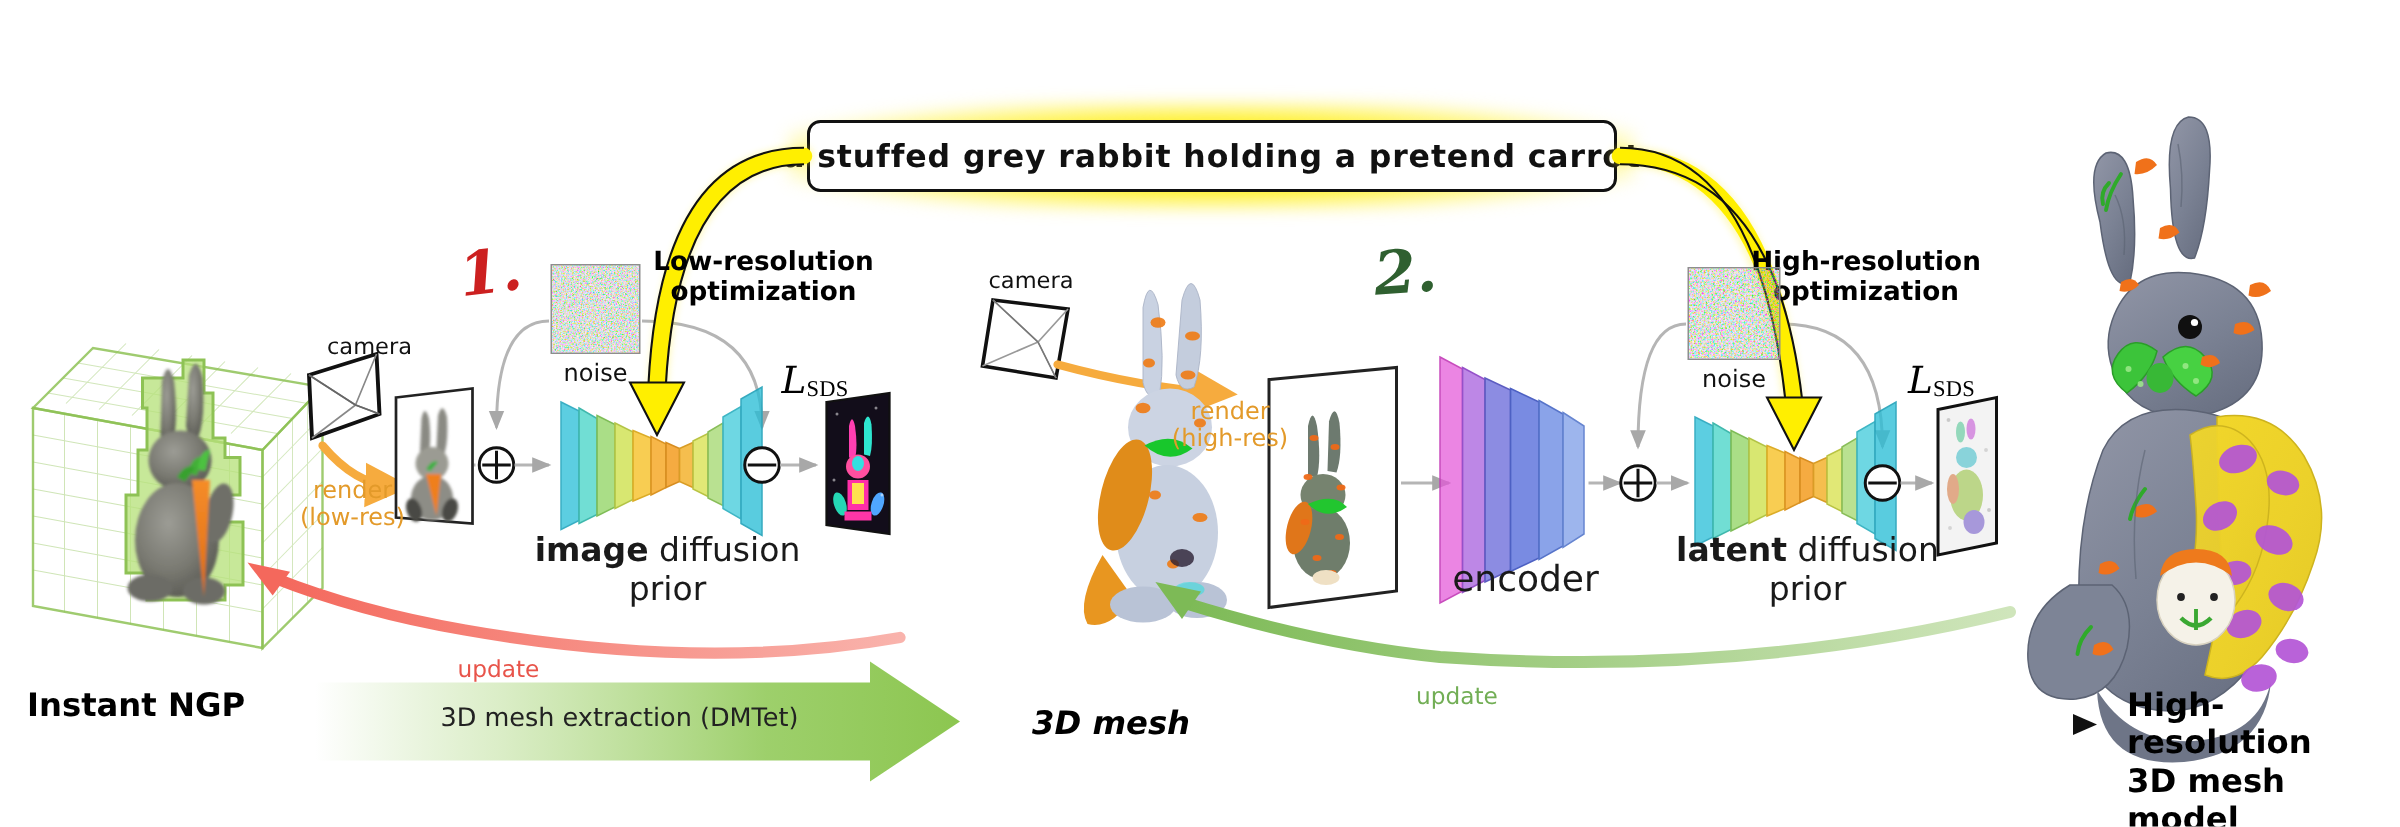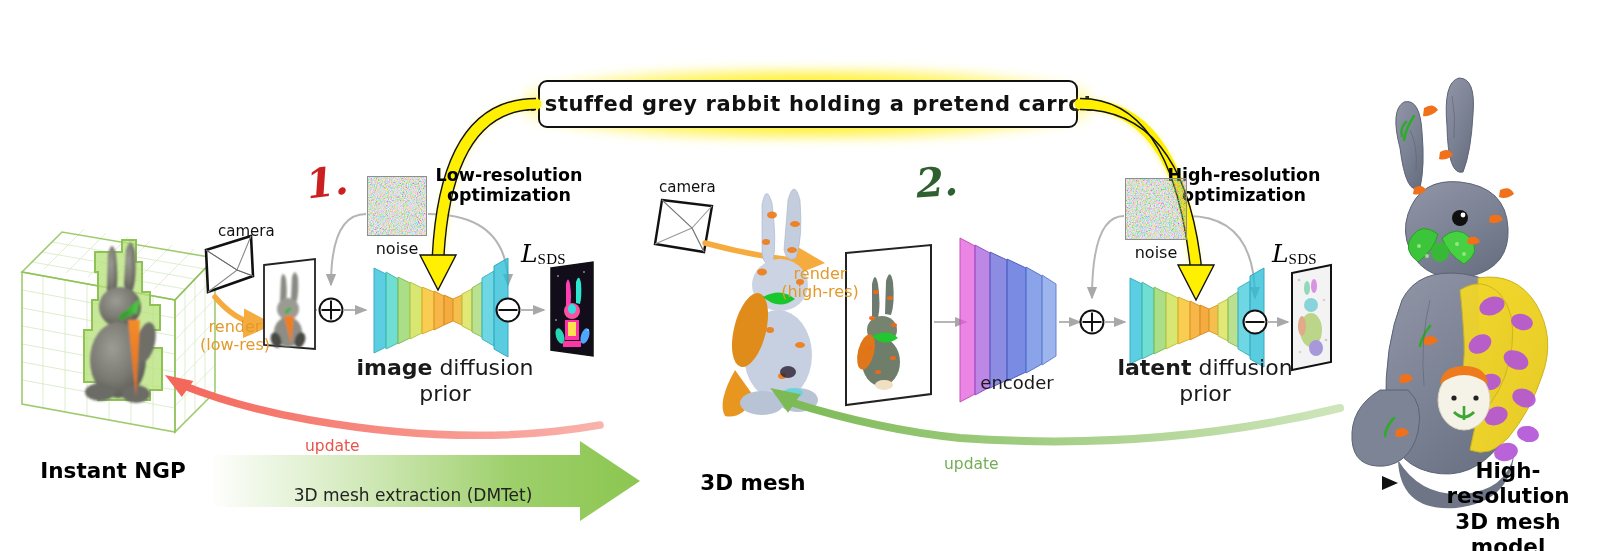--- a/index.html
+++ b/index.html
@@ -85,21 +85,21 @@
   #noise2-label { left: 1116px; top: 243px; width: 80px; }
 
   
   .net-label {
     font-family: "DejaVu Sans", sans-serif;
     font-size: 22px; color: #1a1a1a; text-align: center; line-height: 1.18;
   }
   .net-label b { font-weight: 700; }
   #net1-label { left: 355px; top: 355px; width: 180px; }
   #net2-label { left: 1115px; top: 355px; width: 180px; text-align: center; }
-  #encoder-label { left: 942px; top: 372px; width: 150px; font-size: 18px; }
+  #encoder-label { left: 942px; top: 372px; width: 150px; font-size: 24px; }
 
   
   .update-label {
     font-family: "DejaVu Sans", sans-serif; font-size: 15.5px; margin-top: 44px;
   }
   #update1-label { left: 305px; top: 393px; color: #e8544a; }
   #update2-label { left: 944px; top: 411px; color: #72ae55; }
 
   
   .render-label {
@@ -125,30 +125,30 @@
   }
   .lsds .cal { font-style: italic; font-size: 25px; }
   .lsds .sub { font-size: 15px; vertical-align: -2px; letter-spacing: 0.2px; font-family: Liberation Serif, serif; }
   #lsds1 { left: 521px; top: 239px; }
   #lsds2 { left: 1272px; top: 239px; }
 
   
   .bottom-title {
     font-family: "DejaVu Sans", sans-serif;
     font-weight: 700; font-size: 21.5px; color: #000;
-    line-height: 1.18; text-align: center;
+    line-height: 1.18; 
   }
   #bottom-left-label  { left: 18px;  top: 458px; width: 190px; }
-  #bottom-mid-label   { left: 688px; top: 470px; width: 130px; }
+  #bottom-mid-label   { left: 688px; top: 470px; width: 130px; font-style: italic; }
   #bottom-right-label { left: 1418px; top: 458px; width: 180px; }
 
   #green-arrow-label {
     left: 248px; top: 469px; width: 330px;
     font-family: "DejaVu Sans", sans-serif;
-    font-size: 17px; color: #222; text-align: center; margin-top: 16px;
+    font-size: 17px; color: #222; text-align: center;
   }
   #after-opt-label {
     left: 930px; top: 459px; width: 250px;
     font-family: "DejaVu Sans", sans-serif;
     font-size: 15.5px; color: #111; text-align: center;
   }
 </style>
 </head>
 <body>
 

